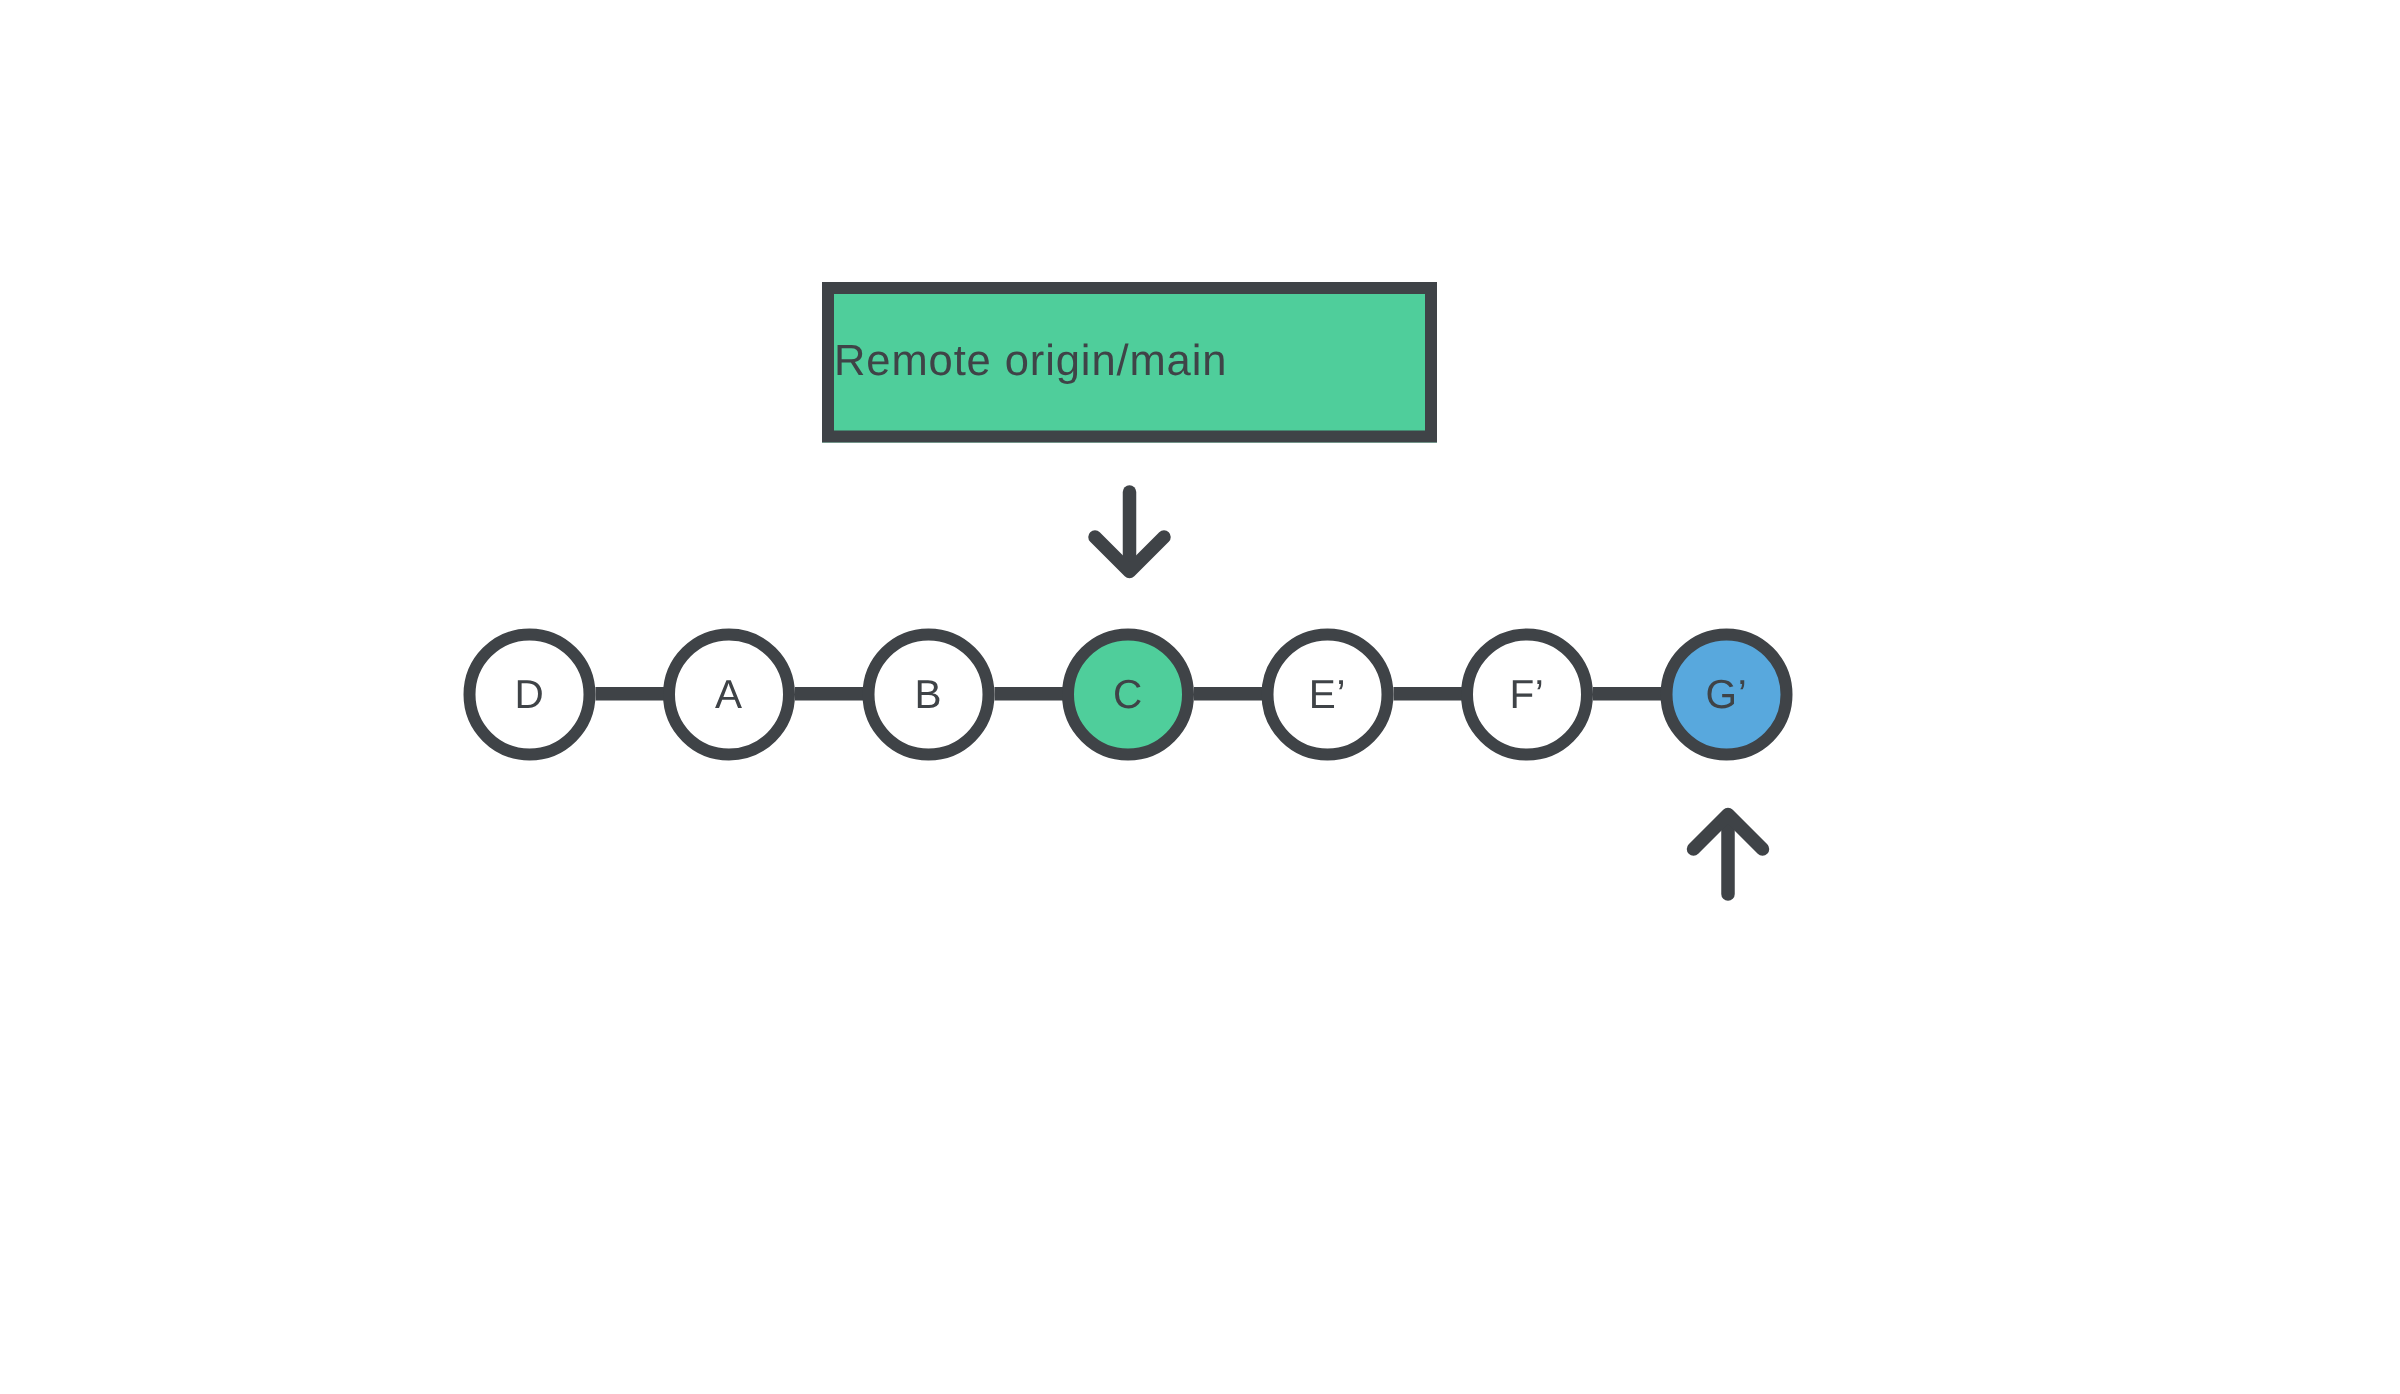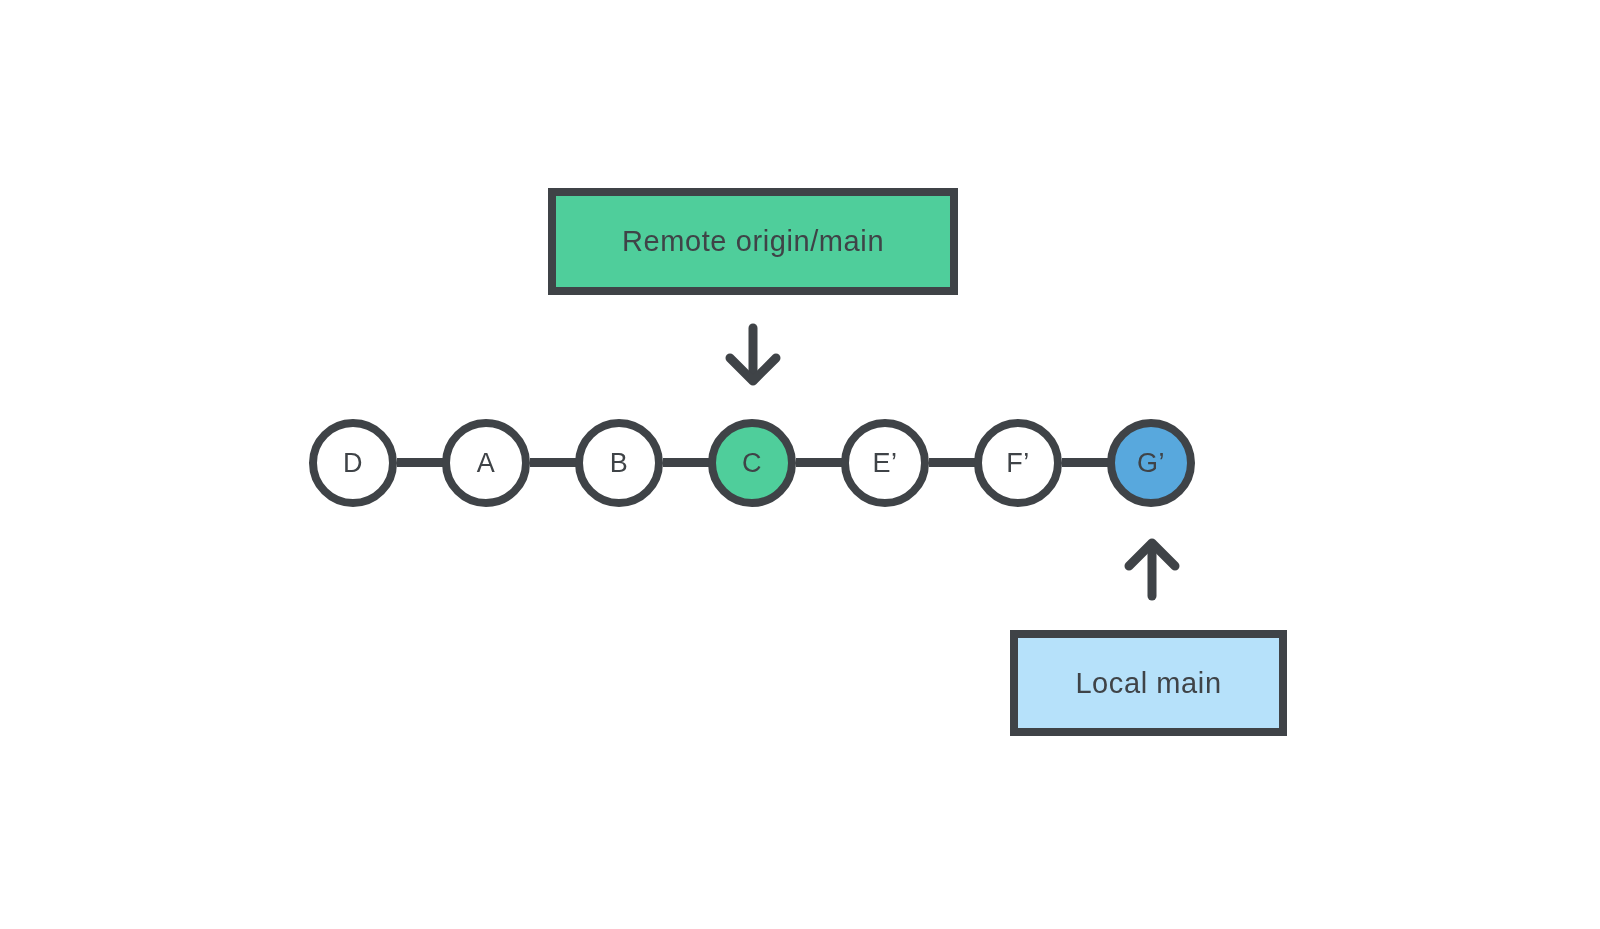--- a/index.html
+++ b/index.html
@@ -17,21 +17,21 @@
     width:1600px;
     height:929px;
     background:#ffffff;
     overflow:hidden;
   }
   .label-box{
     position:absolute;
     border:8px solid var(--dark);
     display:flex;
     align-items:center;
-    justify-content:center;
+    justify-content:flex-start;
     color:var(--dark);
     font-size:29px;
     letter-spacing:0.6px;
   }
   .label-box.remote{
     left:548px; top:188px;
     width:410px; height:107px;
     background:var(--green);
   }
   .label-box.local{
@@ -119,17 +119,14 @@
     <div class="commit" style="left:1107px" data-fill="blue">
       <span>G’</span>
     </div>
   </div>
 
   <svg class="arrow up" viewBox="0 0 66 72" aria-hidden="true">
     <path d="M33 66 L33 14"></path>
     <path d="M10 36 L33 13 L56 36"></path>
   </svg>
 
-  <div class="label-box local">
-    <span>Local main</span>
-  </div>
 
 </div>
 
 </body></html>

